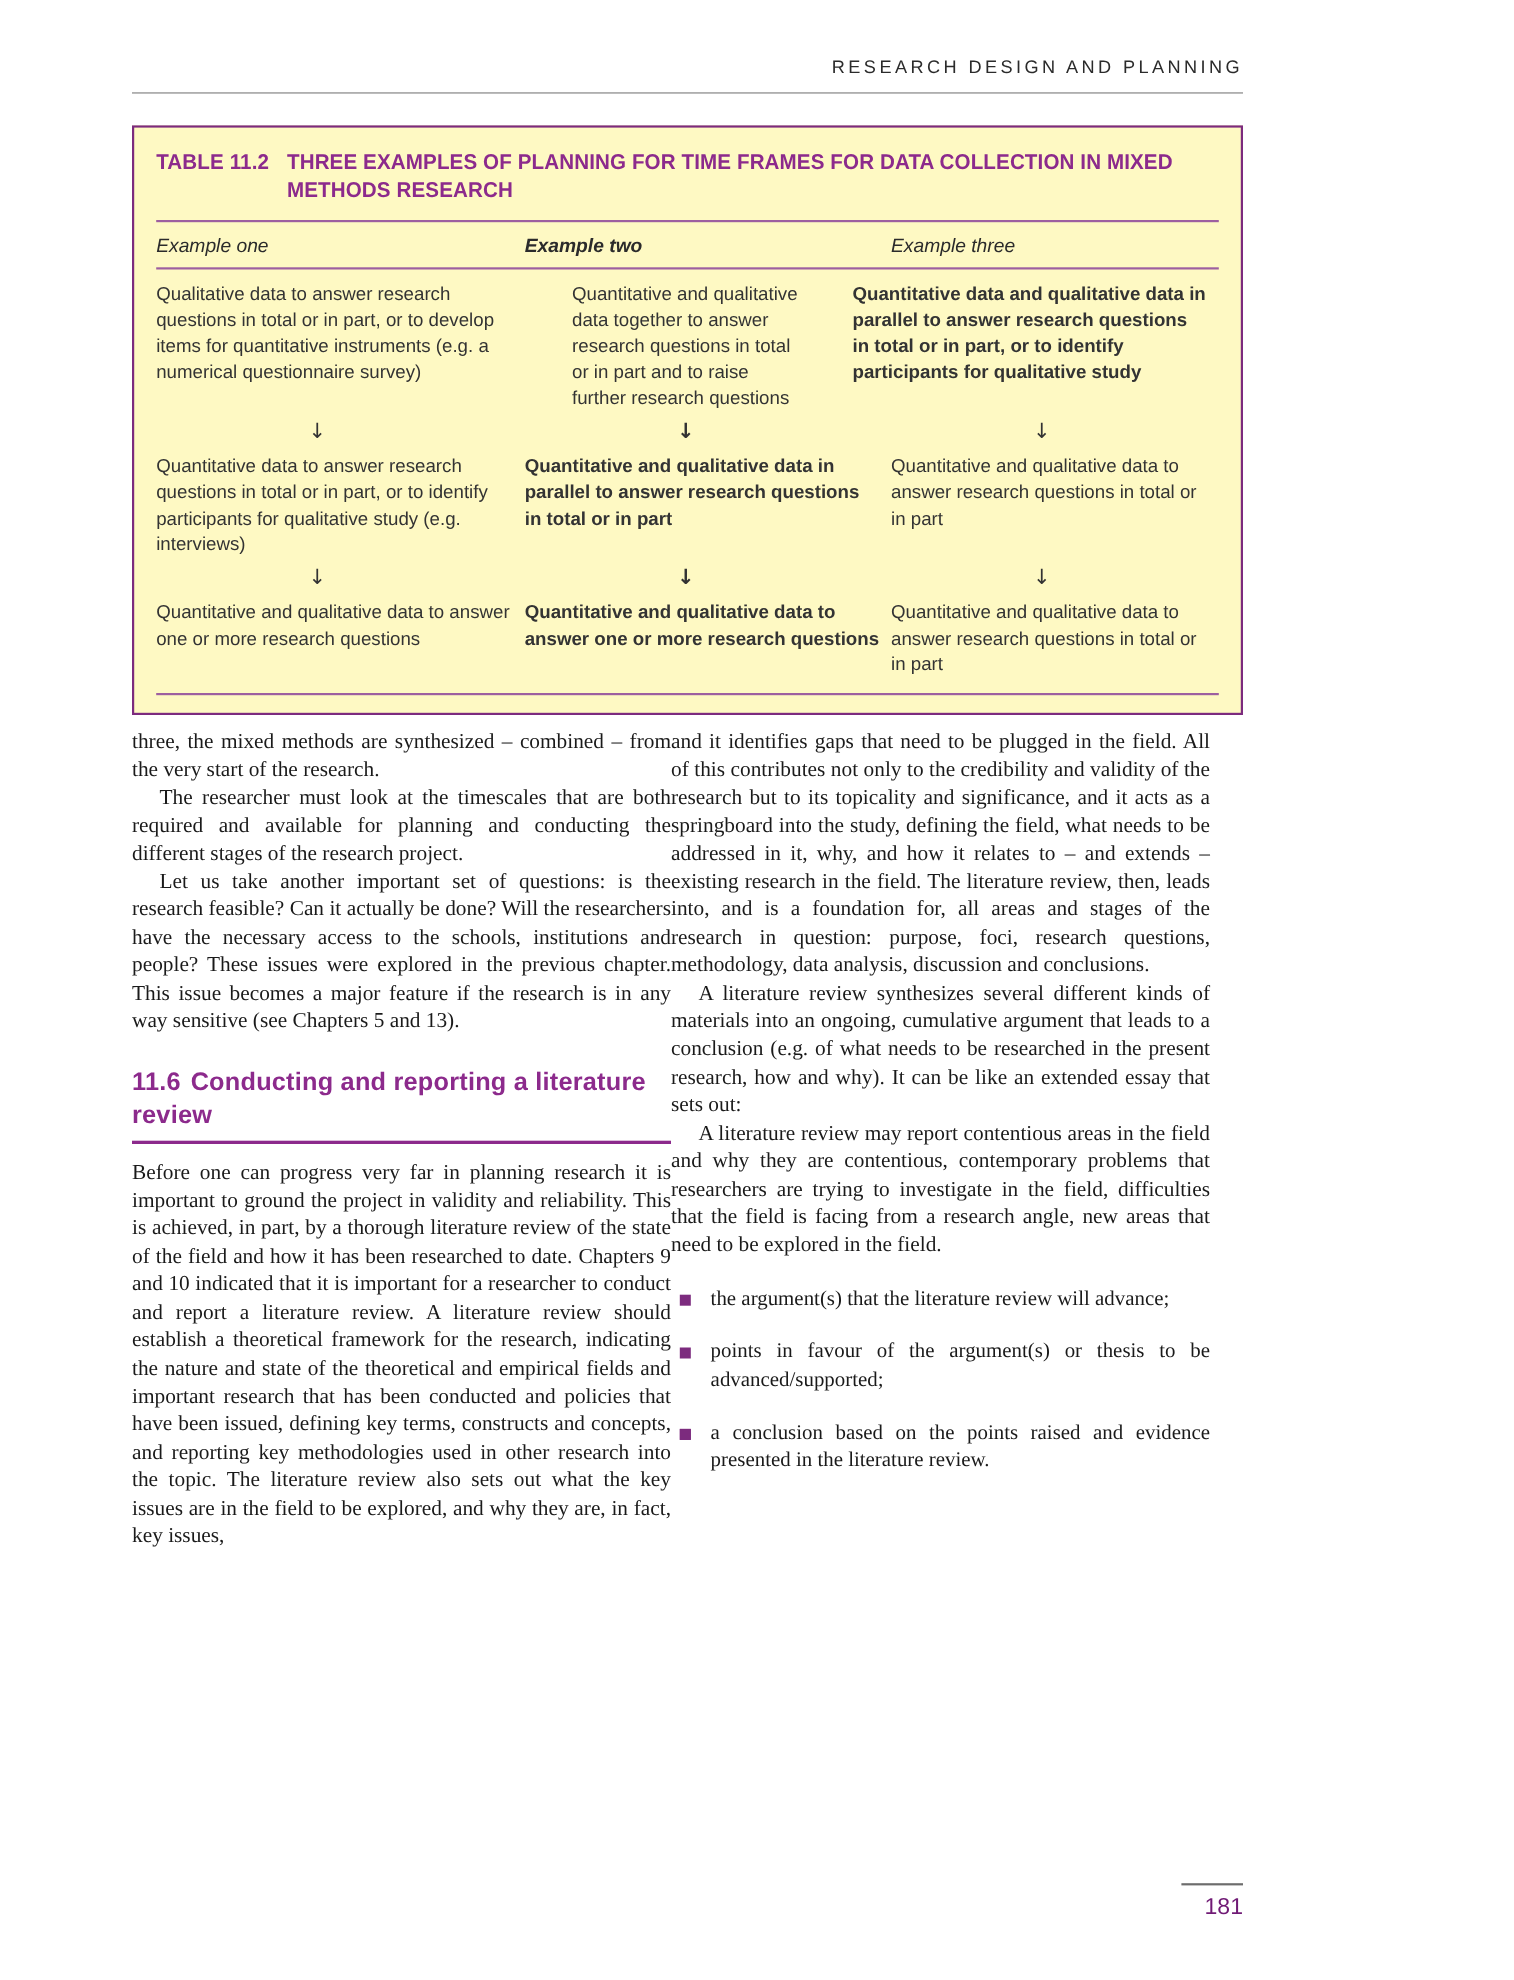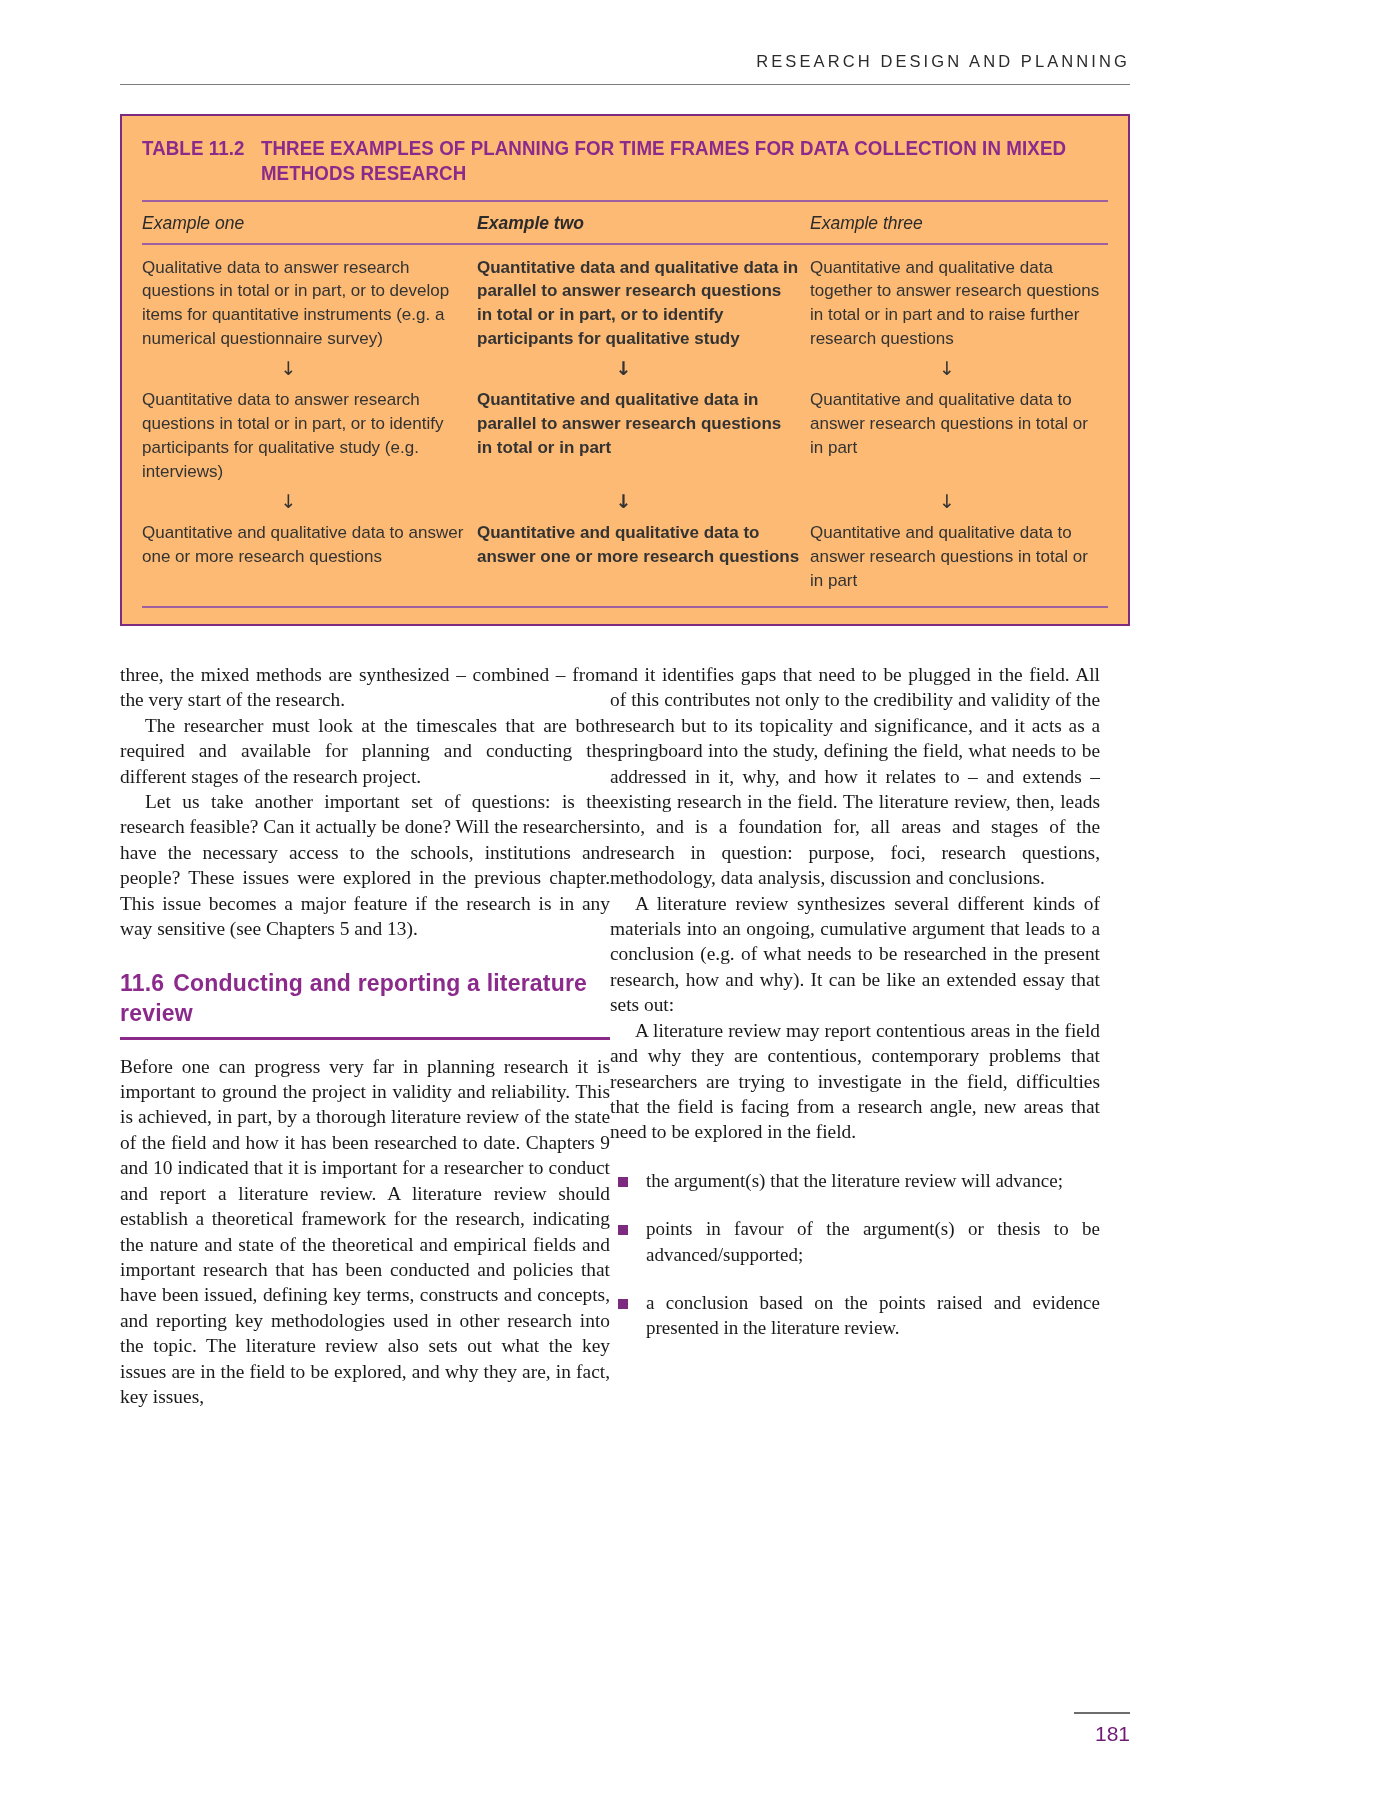--- a/index.html
+++ b/index.html
@@ -47,21 +47,21 @@
   }
 
   
   .table-box {
     position: absolute;
     left: 120px;
     top: 114px;
     width: 1010px;
     box-sizing: border-box;
     border: 2.5px solid #7c2b7e;
-    background: #fdba74;
+    background: #fef9c3;
     padding: 20px 20px 16px 20px;
   }
   .table-title {
     font-family: "Liberation Sans", sans-serif;
     font-weight: bold;
     color: #8c2a8c;
     font-size: 19.5px;
     line-height: 25px;
     letter-spacing: 0.1px;
     display: flex;
@@ -105,21 +105,21 @@
   .trow .col {
     font-family: "Liberation Sans", sans-serif;
     font-size: 17px;
     line-height: 23.7px;
     color: #333333;
   }
   .col-1 { flex: 0 0 335px; padding-right: 10px; box-sizing: border-box; }
   .col-2 { flex: 0 0 333px; padding-right: 10px; box-sizing: border-box; font-weight: bold; }
   .col-3 { flex: 1 1 auto; padding-right: 4px; box-sizing: border-box; }
 
-  .cells-pad-top { padding-top: 11px; }
+  .cells-pad-top { padding-top: 11px; gap: 43px; }
 
   .arrow-row {
     display: flex;
     padding: 6px 0 8px 0;
   }
   .arrow-row .col {
     text-align: center;
     font-family: "DejaVu Sans", sans-serif;
     font-size: 19px;
     line-height: 24px;
@@ -240,22 +240,22 @@
     <div class="thead">
       <div class="col col-1">Example one</div>
       <div class="col col-2">Example two</div>
       <div class="col col-3">Example three</div>
     </div>
 
     <div class="head-rule"></div>
 
     <div class="trow cells-pad-top">
       <div class="col col-1">Qualitative data to answer research questions in total or in part, or to develop items for quantitative instruments (e.g. a numerical questionnaire survey)</div>
+      <div class="col col-3">Quantitative and qualitative data together to answer research questions in total or in part and to raise further research questions</div>
       <div class="col col-2">Quantitative data and qualitative data in parallel to answer research questions in total or in part, or to identify participants for qualitative study</div>
-      <div class="col col-3">Quantitative and qualitative data together to answer research questions in total or in part and to raise further research questions</div>
     </div>
 
     <div class="arrow-row">
       <div class="col col-1">↓</div>
       <div class="col col-2">↓</div>
       <div class="col col-3">↓</div>
     </div>
 
     <div class="trow">
       <div class="col col-1">Quantitative data to answer research questions in total or in part, or to identify participants for qualitative study (e.g. interviews)</div>

